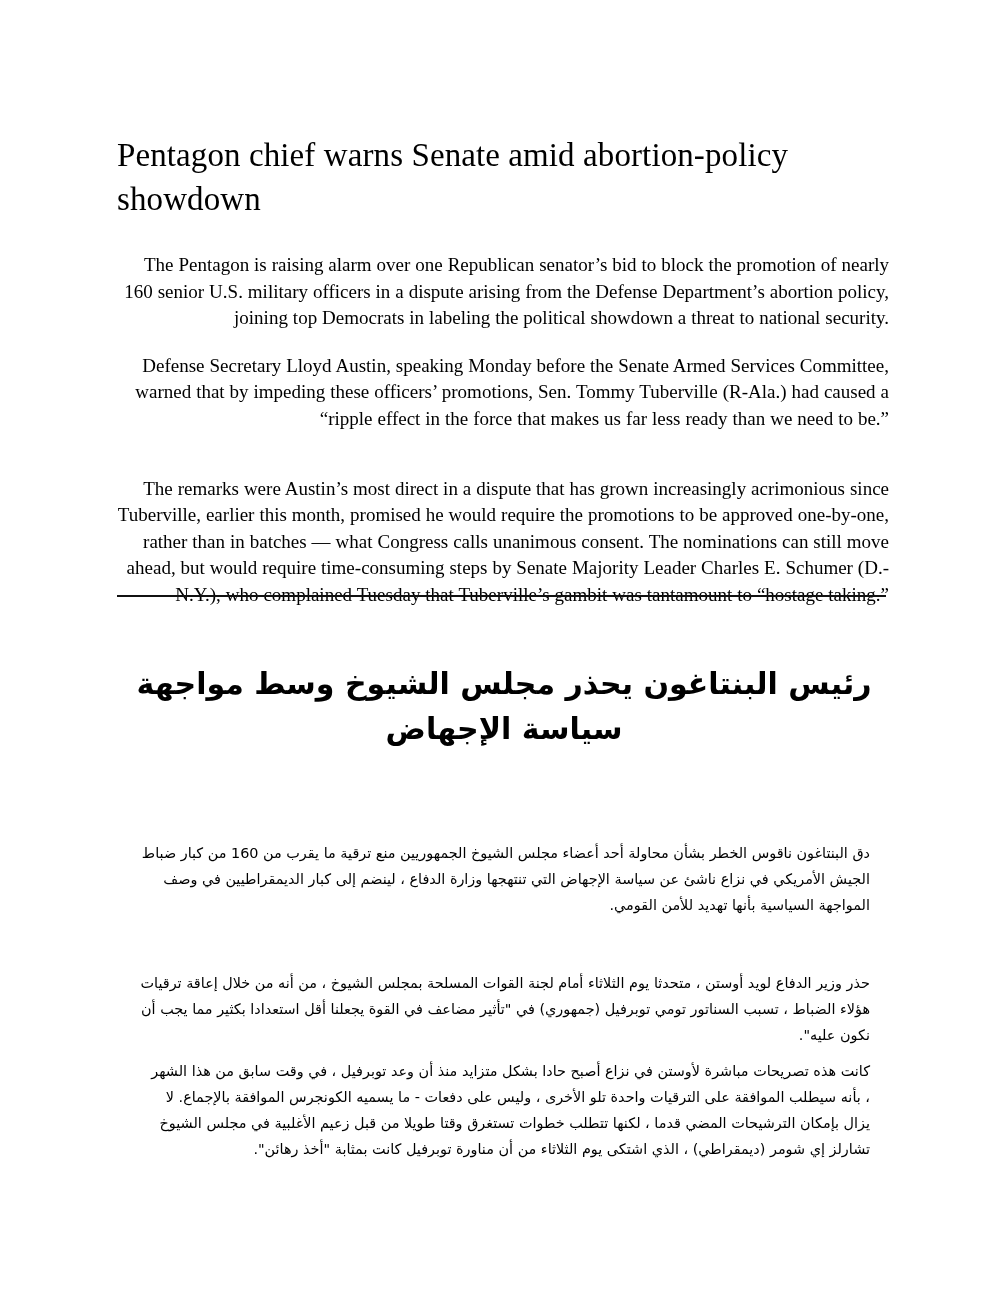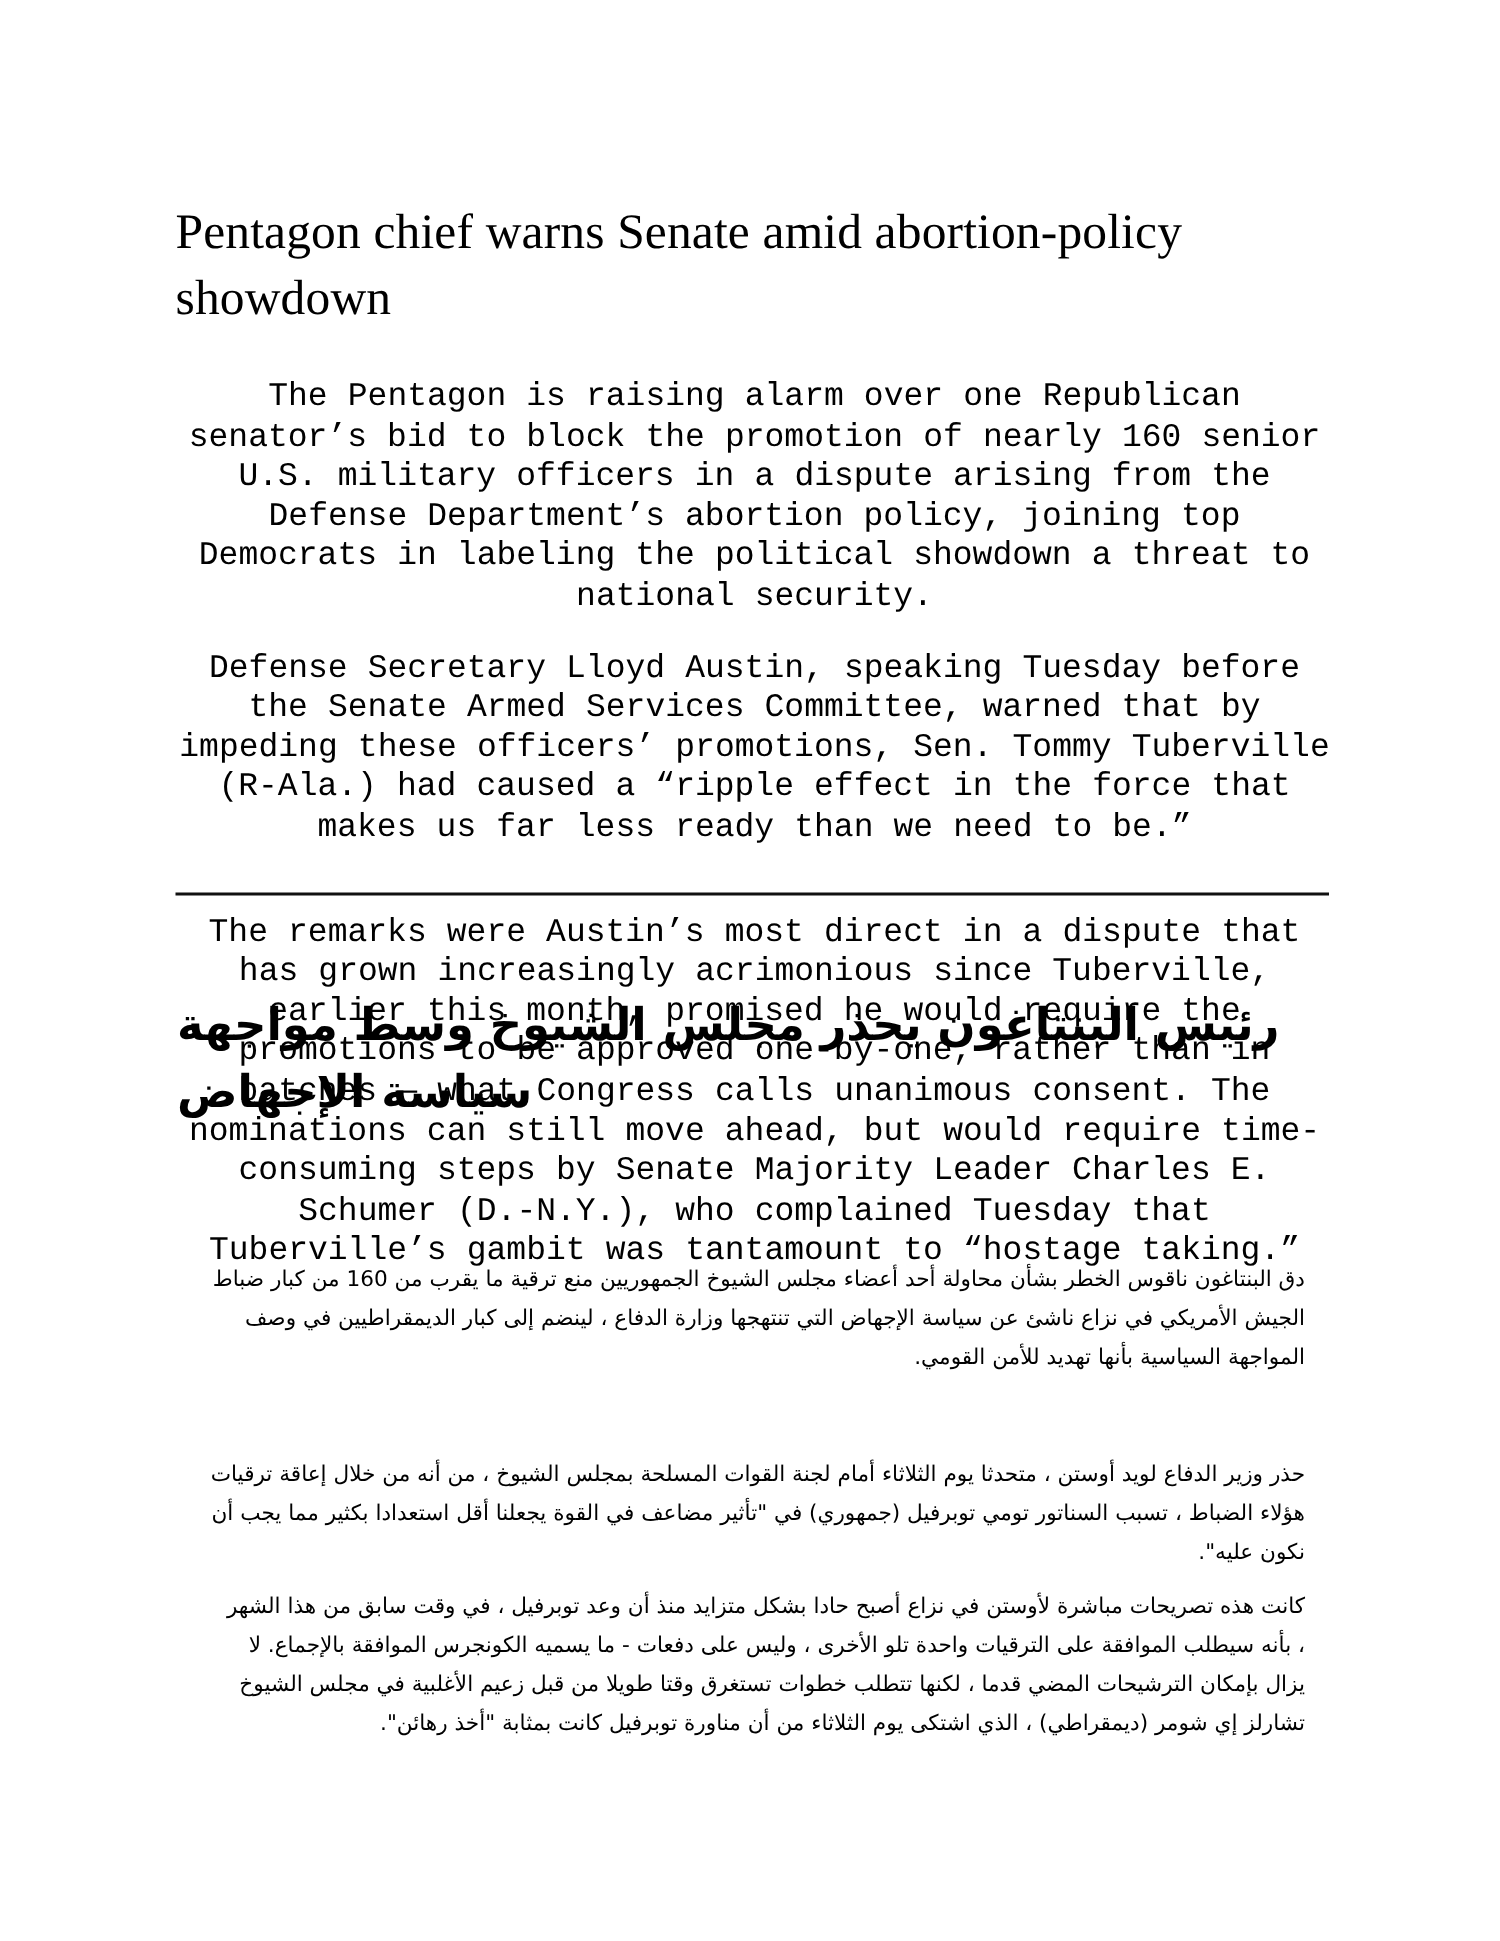--- a/index.html
+++ b/index.html
@@ -39,26 +39,26 @@
 
   
   .en-body {
     position: absolute;
     left: 117px;
     top: 252px;
     width: 772px;
     text-align: left;
   }
   .en-para {
-    font-family: Liberation Mono, monospace;
-    font-size: 22px;
+    font-family: Liberation Serif, serif;
+    font-size: 19px;
     line-height: 26.6px;
     color: #000;
     margin: 0 0 21px 0;
-    text-align: center;
+    text-align: right;
     word-spacing: 0.2px;
   }
   .en-para:last-child { margin-bottom: 0; margin-top: 43px; }
 
   
   .divider {
     position: absolute;
     left: 117px;
     top: 595px;
     width: 769px;
@@ -69,21 +69,21 @@
   }
 
   
   .ar-title {
     position: absolute;
     right: 110px;
     top: 636px;
     width: 772px;
     direction: rtl;
     unicode-bidi: isolate;
-    text-align: left;
+    text-align: center;
     font-family: "DejaVu Sans", "Liberation Sans", sans-serif;
     font-weight: bold;
     font-size: 30px;
     line-height: 1.52;
     color: #000;
   }
 
   
   .ar-body {
     position: absolute;
@@ -109,21 +109,21 @@
 </style>
 </head>
 <body>
 
 <div class="page">
 
   <h1 class="doc-title">Pentagon chief warns Senate amid abortion-policy showdown</h1>
 
   <div class="en-body">
     <p class="en-para">The Pentagon is raising alarm over one Republican senator’s bid to block the promotion of nearly 160 senior U.S. military officers in a dispute arising from the Defense Department’s abortion policy, joining top Democrats in labeling the political showdown a threat to national security.</p>
-    <p class="en-para">Defense Secretary Lloyd Austin, speaking Tuesday before the Senate Armed Services Committee, warned that by impeding these officers’ promotions, Sen. Tommy Tuberville (R-Ala.) had caused a “ripple effect in the force that makes us far less ready than we need to be.”</p>
+    <p class="en-para">Defense Secretary Lloyd Austin, speaking Monday before the Senate Armed Services Committee, warned that by impeding these officers’ promotions, Sen. Tommy Tuberville (R-Ala.) had caused a “ripple effect in the force that makes us far less ready than we need to be.”</p>
     <p class="en-para">The remarks were Austin’s most direct in a dispute that has grown increasingly acrimonious since Tuberville, earlier this month, promised he would require the promotions to be approved one-by-one, rather than in batches — what Congress calls unanimous consent. The nominations can still move ahead, but would require time-consuming steps by Senate Majority Leader Charles E. Schumer (D.-N.Y.), who complained Tuesday that Tuberville’s gambit was tantamount to “hostage taking.”</p>
   </div>
 
   <hr class="divider">
 
   <h2 class="ar-title">رئيس البنتاغون يحذر مجلس الشيوخ وسط مواجهة سياسة الإجهاض</h2>
 
   <div class="ar-body">
     <p class="ar-para p1">دق البنتاغون ناقوس الخطر بشأن محاولة أحد أعضاء مجلس الشيوخ الجمهوريين منع ترقية ما يقرب من 160 من كبار ضباط الجيش الأمريكي في نزاع ناشئ عن سياسة الإجهاض التي تنتهجها وزارة الدفاع ، لينضم إلى كبار الديمقراطيين في وصف المواجهة السياسية بأنها تهديد للأمن القومي.</p>
     <p class="ar-para p2">حذر وزير الدفاع لويد أوستن ، متحدثا يوم الثلاثاء أمام لجنة القوات المسلحة بمجلس الشيوخ ، من أنه من خلال إعاقة ترقيات هؤلاء الضباط ، تسبب السناتور تومي توبرفيل (جمهوري) في "تأثير مضاعف في القوة يجعلنا أقل استعدادا بكثير مما يجب أن نكون عليه".</p>

